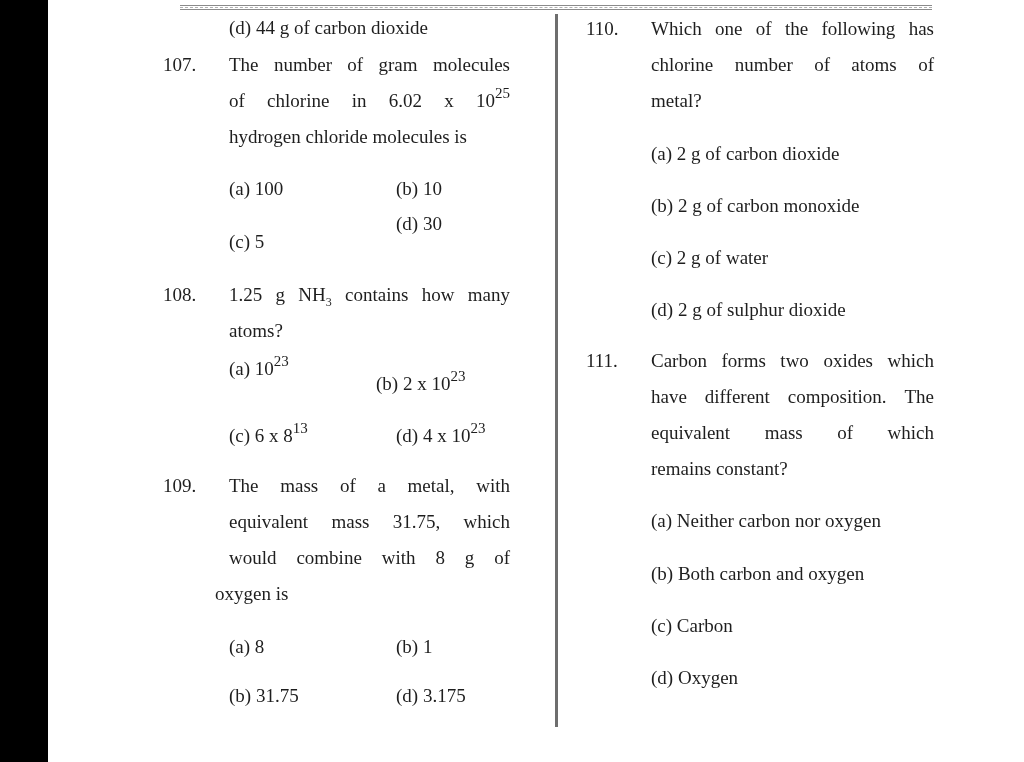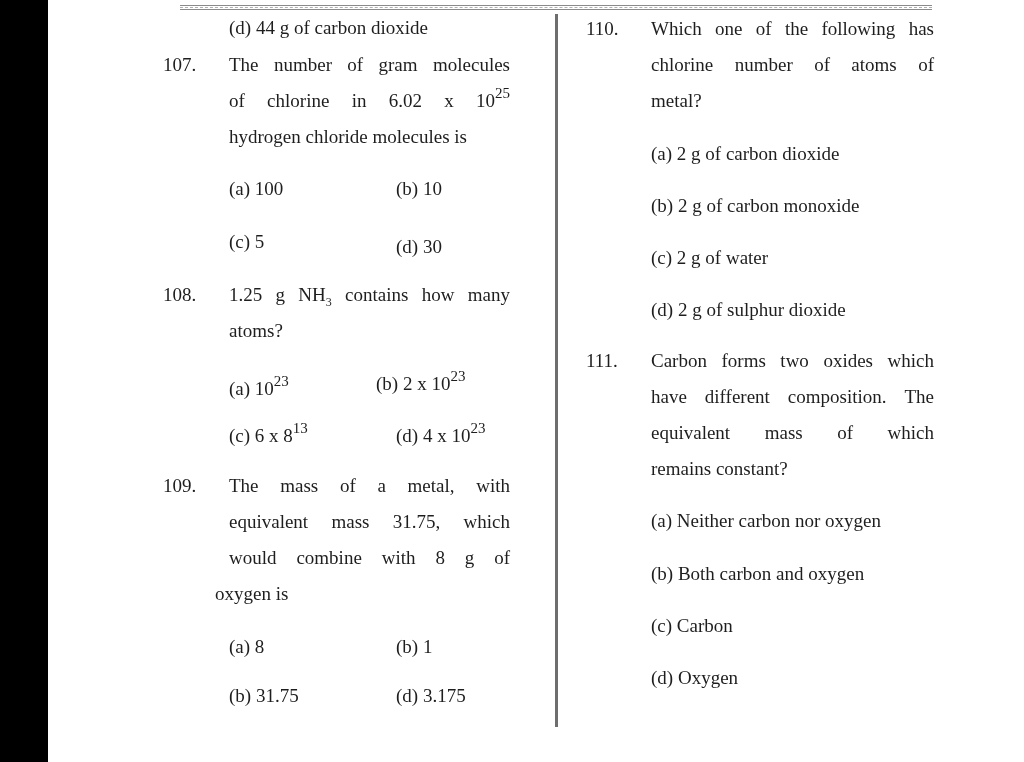--- a/index.html
+++ b/index.html
@@ -88,35 +88,35 @@
       <span>chlorine</span>
       <span>in</span>
       <span>6.02</span>
       <span>x</span>
       <span><span>10</span><sup>25</sup></span>
     </div>
     <div class="t" style="left:229px; top:126px;">hydrogen chloride molecules is</div>
     <div class="t" style="left:229px; top:178px;">(a) 100</div>
     <div class="t" style="left:396px; top:178px;">(b) 10</div>
     <div class="t" style="left:229px; top:231px;">(c) 5</div>
-    <div class="t" style="left:396px; top:236px;">(d) 30</div>
+    <div class="t" style="left:396px; top:213px;">(d) 30</div>
   </div>
 
   <div>
     <div class="t" style="left:163px; top:284px;">108.</div>
     <div class="t justify" style="left:229px; top:284px; width:281px;">
       <span>1.25</span>
       <span>g</span>
       <span><span>NH</span><sub>3</sub></span>
       <span>contains</span>
       <span>how</span>
       <span>many</span>
     </div>
     <div class="t" style="left:229px; top:320px;">atoms?</div>
-    <div class="t" style="left:229px; top:378px;"><span>(a) 10</span><sup>23</sup></div>
+    <div class="t" style="left:229px; top:358px;"><span>(a) 10</span><sup>23</sup></div>
     <div class="t" style="left:376px; top:373px;"><span>(b) 2 x 10</span><sup>23</sup></div>
     <div class="t" style="left:229px; top:425px;"><span>(c) 6 x 8</span><sup>13</sup></div>
     <div class="t" style="left:396px; top:425px;"><span>(d) 4 x 10</span><sup>23</sup></div>
   </div>
 
   <div>
     <div class="t" style="left:163px; top:475px;text-align:right;">109.</div>
     <div class="t justify" style="left:229px; top:475px; width:281px;">
       <span>The</span>
       <span>mass</span>

